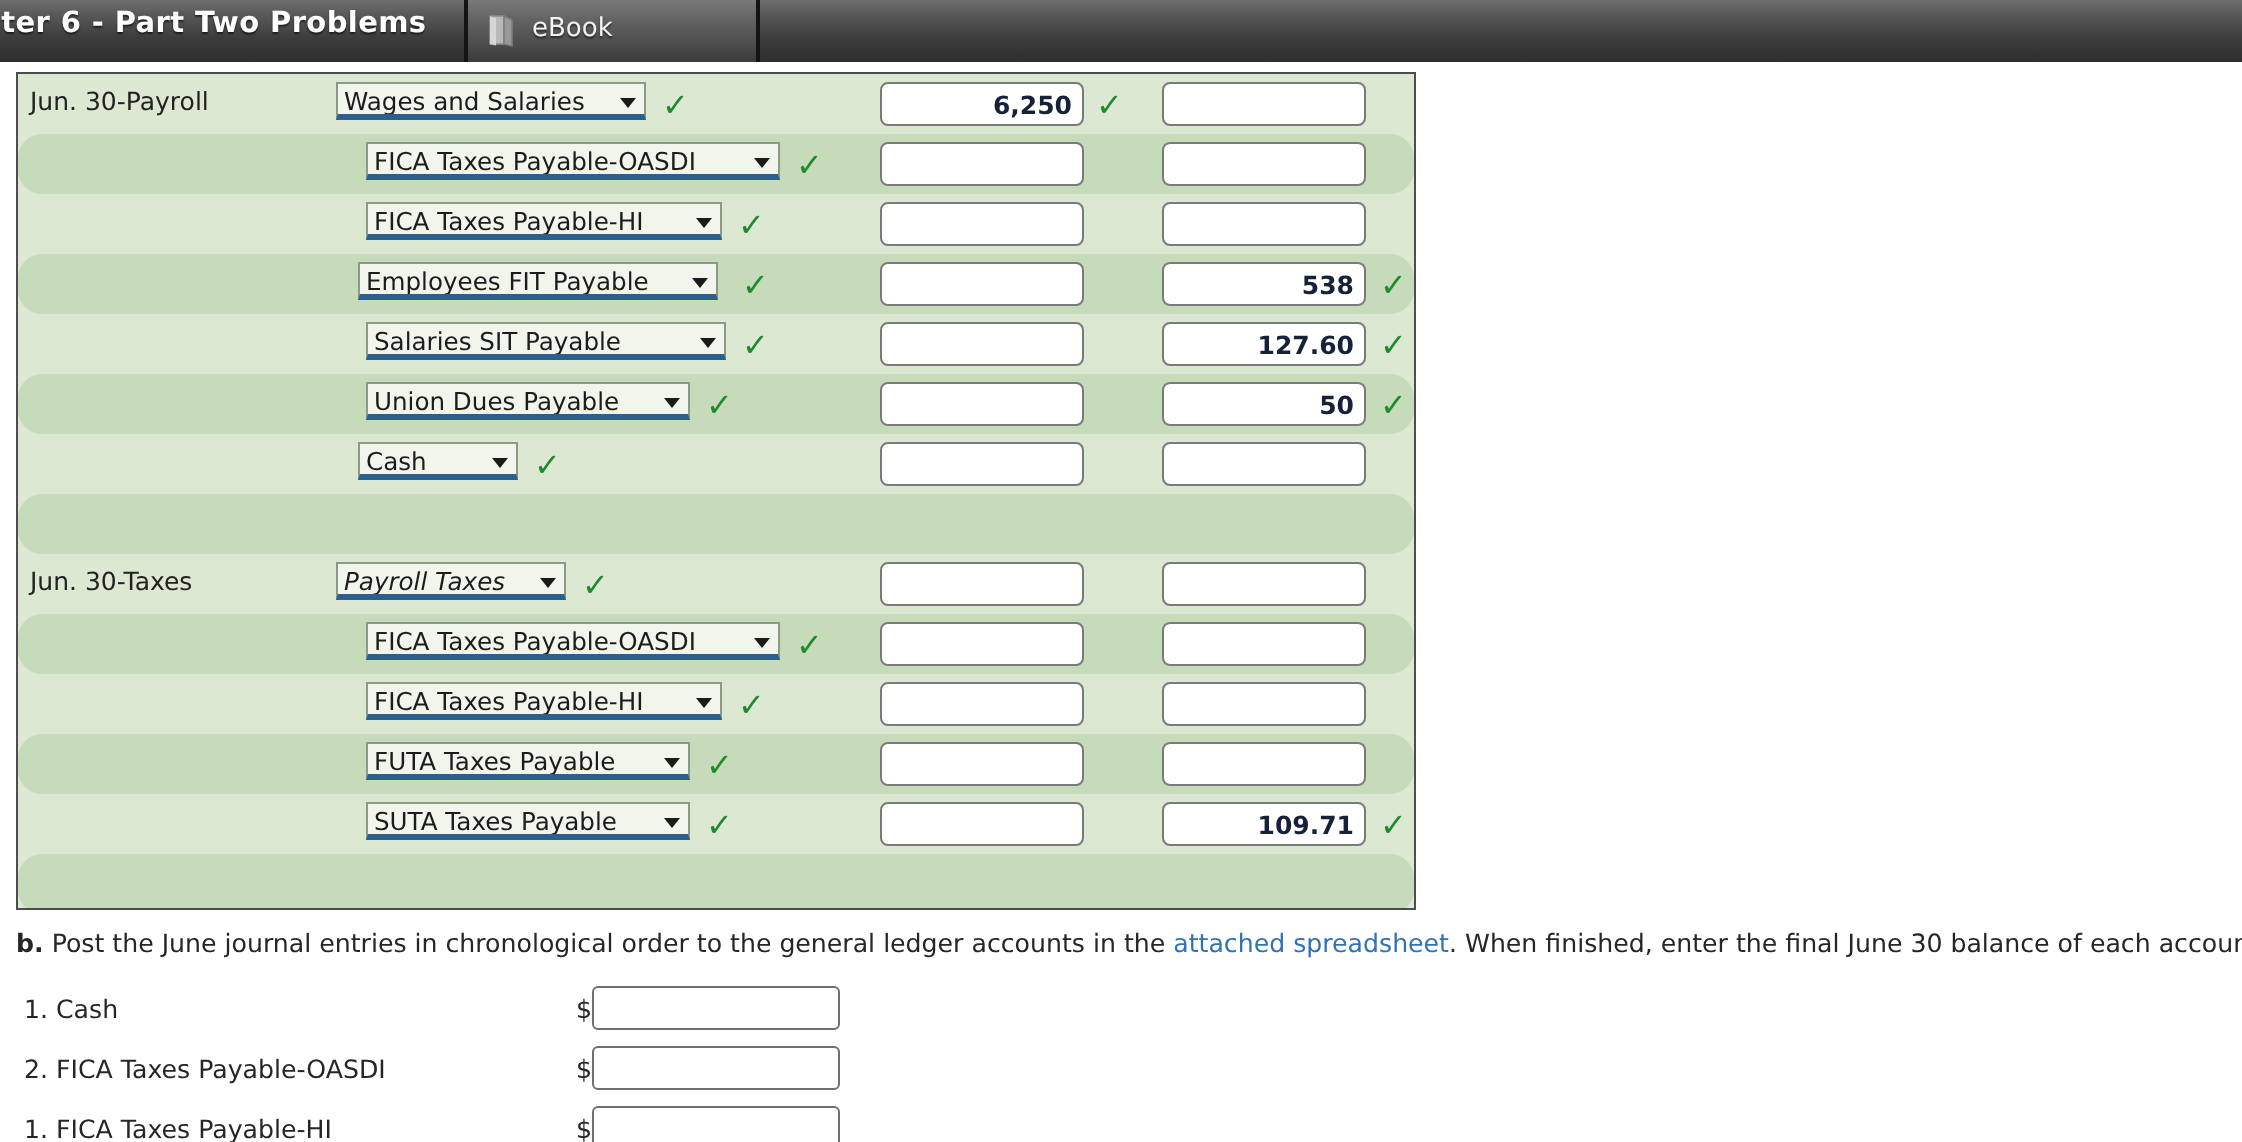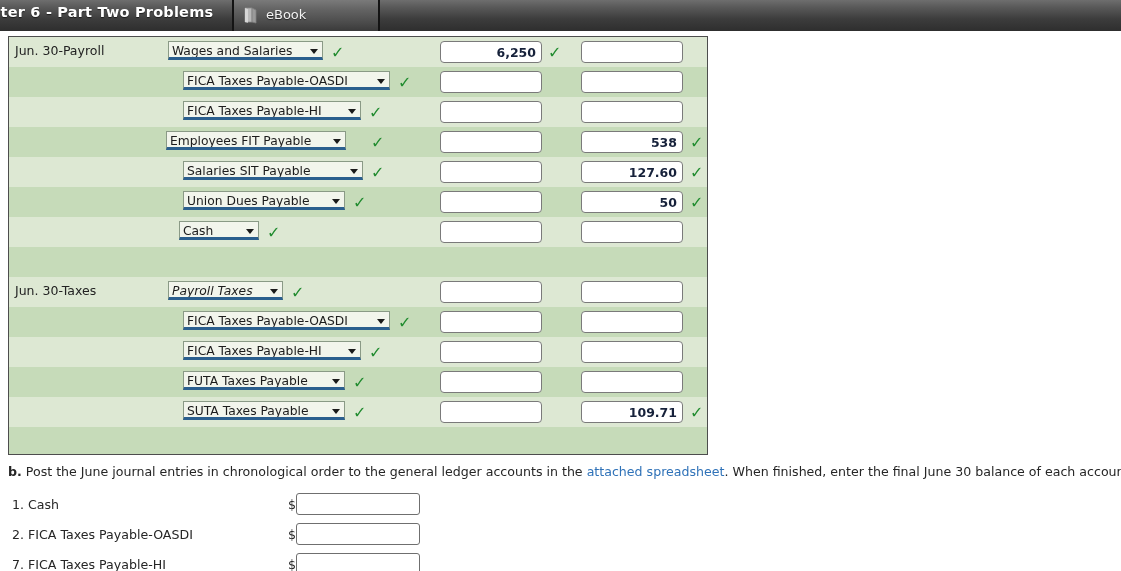--- a/index.html
+++ b/index.html
@@ -68,21 +68,21 @@
     background: #dde7d2;
     box-sizing: border-box;
     overflow: hidden;
   }
   .jrow {
     position: relative;
     height: 30px;
     box-sizing: border-box;
   }
   .jrow.light { background: #dde8d3; }
-  .jrow.dark  { background: #c6dbb9; }
+  .jrow.dark  { background: #c6dbb9; border-radius: 12px; }
 
   .date-cell {
     position: absolute;
     left: 6px; top: 6px;
     font-size: 12.5px;
     color: #222222;
     white-space: nowrap;
   }
 
   
@@ -217,21 +217,21 @@
         <input class="amt-input debit" type="text" value="" style="">
         <input class="amt-input credit" type="text" value="" style="">
       </div>
       <div class="jrow light">
         <div class="acct-select" style="left:174px;width:178px;"><span>FICA Taxes Payable-HI</span><span class="caret"></span></div>
         <span class="check" style="left:360px;">✓</span>
         <input class="amt-input debit" type="text" value="" style="">
         <input class="amt-input credit" type="text" value="" style="">
       </div>
       <div class="jrow dark">
-        <div class="acct-select" style="left:157px;width:180px;"><span>Employees FIT Payable</span><span class="caret"></span></div>
+        <div class="acct-select" style="left:170px;width:180px;"><span>Employees FIT Payable</span><span class="caret"></span></div>
         <span class="check" style="left:362px;">✓</span>
         <input class="amt-input debit" type="text" value="" style="">
         <input class="amt-input credit" type="text" value="538" style="">
         <span class="check amt-credit">✓</span>
       </div>
       <div class="jrow light">
         <div class="acct-select" style="left:174px;width:180px;"><span>Salaries SIT Payable</span><span class="caret"></span></div>
         <span class="check" style="left:362px;">✓</span>
         <input class="amt-input debit" type="text" value="" style="">
         <input class="amt-input credit" type="text" value="127.60" style="">
@@ -290,18 +290,18 @@
     <b>b.</b><span> Post the June journal entries in chronological order to the general ledger accounts in the </span><a href="#" style="color: rgb(47, 114, 184);">attached spreadsheet</a><span>. When finished, enter the final June 30 balance of each account below</span>
   </div>
 
   <div id="ledger-list">
       <div class="ledger-item" style="left:12px;top:497px;">1. Cash</div>
       <div class="ledger-dollar" style="top:497px;">$</div>
       <input class="ledger-input" type="text" style="top: 493px;" value="">
       <div class="ledger-item" style="left:12px;top:527px;">2. FICA Taxes Payable-OASDI</div>
       <div class="ledger-dollar" style="top:527px;">$</div>
       <input class="ledger-input" type="text" style="top: 523px;" value="">
-      <div class="ledger-item" style="left:12px;top:557px;">7. FICA Taxes Payable-HI</div>
+      <div class="ledger-item" style="left:12px;top:557px;">1. FICA Taxes Payable-HI</div>
       <div class="ledger-dollar" style="top:557px;">$</div>
       <input class="ledger-input" type="text" style="top: 553px;" value="">
     </div>
 
 </div>
 
 </body></html>

